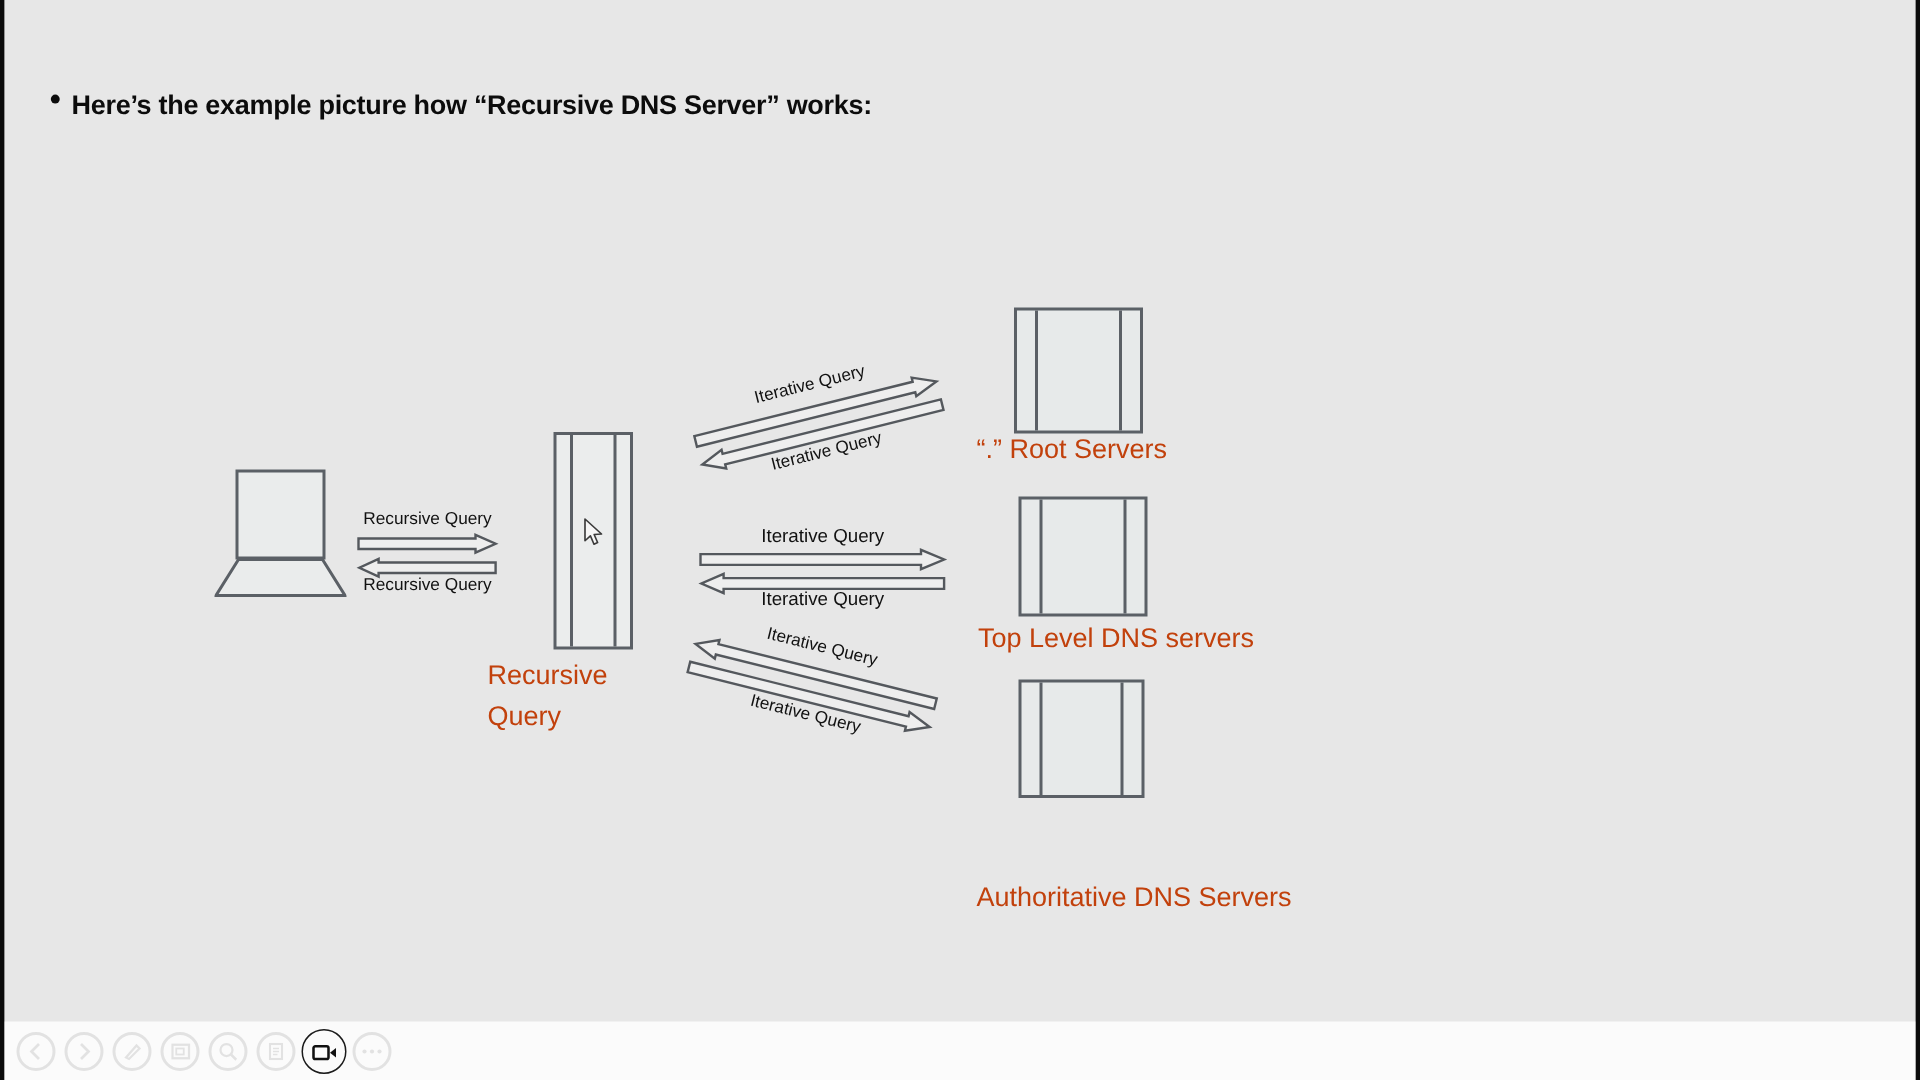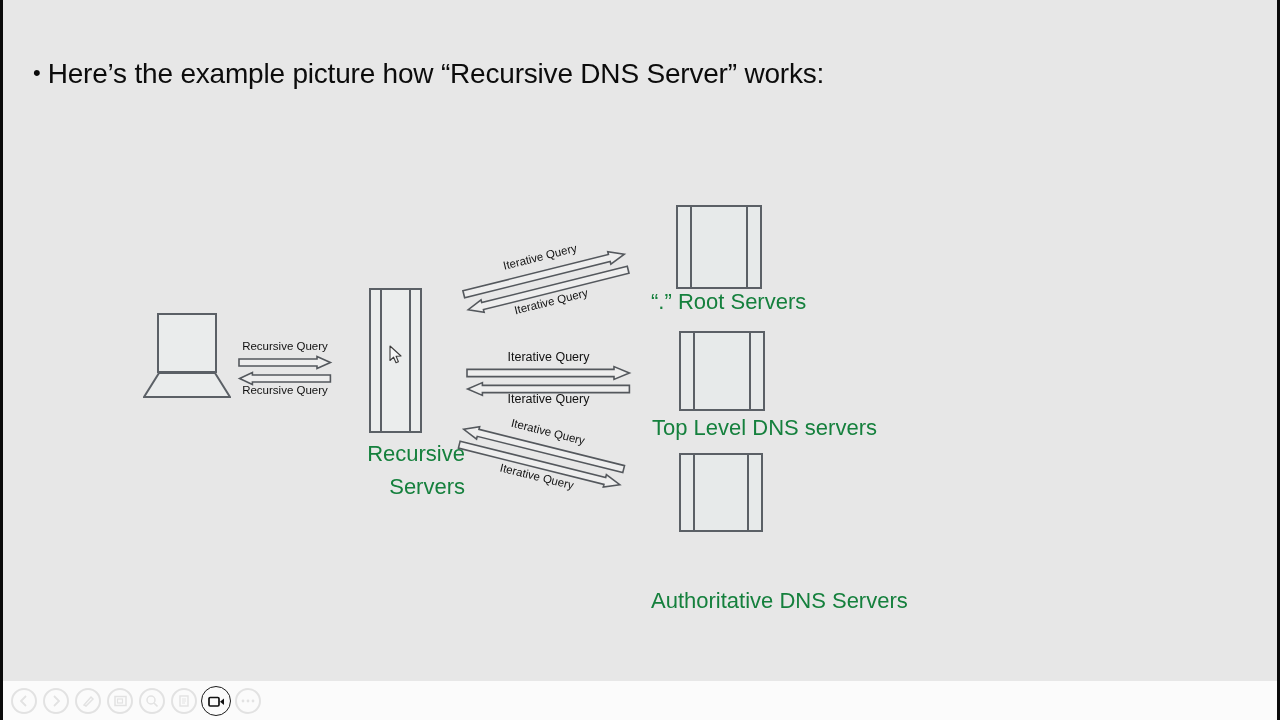--- a/index.html
+++ b/index.html
@@ -33,36 +33,36 @@
     gap: 7px;
     color: #0c0c0c;
   }
   .bullet-dot {
     font-size: 22px;
     line-height: 1;
     position: relative;
     top: -3px;
   }
   .title-text {
-    font-size: 28px;
-    font-weight: normal;
+    font-size: 18px;
+    font-weight: bold;
     letter-spacing: -0.2px;
     white-space: nowrap;
   }
 
   
   #diagram { position: absolute; inset: 0; }
   .node-label {
     position: absolute;
-    font-size: 22px;
-    color: #15803d;
+    font-size: 18px;
+    color: #c2410c;
     white-space: nowrap;
   }
   .node-label.center {
-    text-align: right;
+    text-align: left;
     line-height: 1.52;
   }
 
   
   .laptop { position: absolute; }
   .laptop .screen-box {
     position: absolute;
     left: 14px; top: 0;
     width: 60px; height: 60px;
     border: 2px solid #5b6066;
@@ -182,21 +182,21 @@
           <path d="M16 1 L72 1 L87 25 L1 25 Z" fill="#eaecec" stroke="#5b6066" stroke-width="2"></path>
         </svg>
       </div>
 
       <div class="tower" style="left:366px; top:288px; width:53px; height:145px;">
         <div class="panel" style="left:9px;"></div>
         <div class="panel" style="right:9px;"></div>
       </div>
       <div class="node-label center" style="left:322px; top:437px; width:140px;">
         <div>Recursive</div>
-        <div>Servers</div>
+        <div>Query</div>
       </div>
 
       <div class="server-box" style="left:673px; top:205px; width:86px; height:84px;">
         <div class="vline" style="left:12px;"></div>
         <div class="vline" style="right:12px;"></div>
       </div>
       <div class="node-label" style="left:648px; top:289px;">“.” Root Servers</div>
 
       <div class="server-box" style="left:676px; top:331px; width:86px; height:80px;">
         <div class="vline" style="left:12px;"></div>

